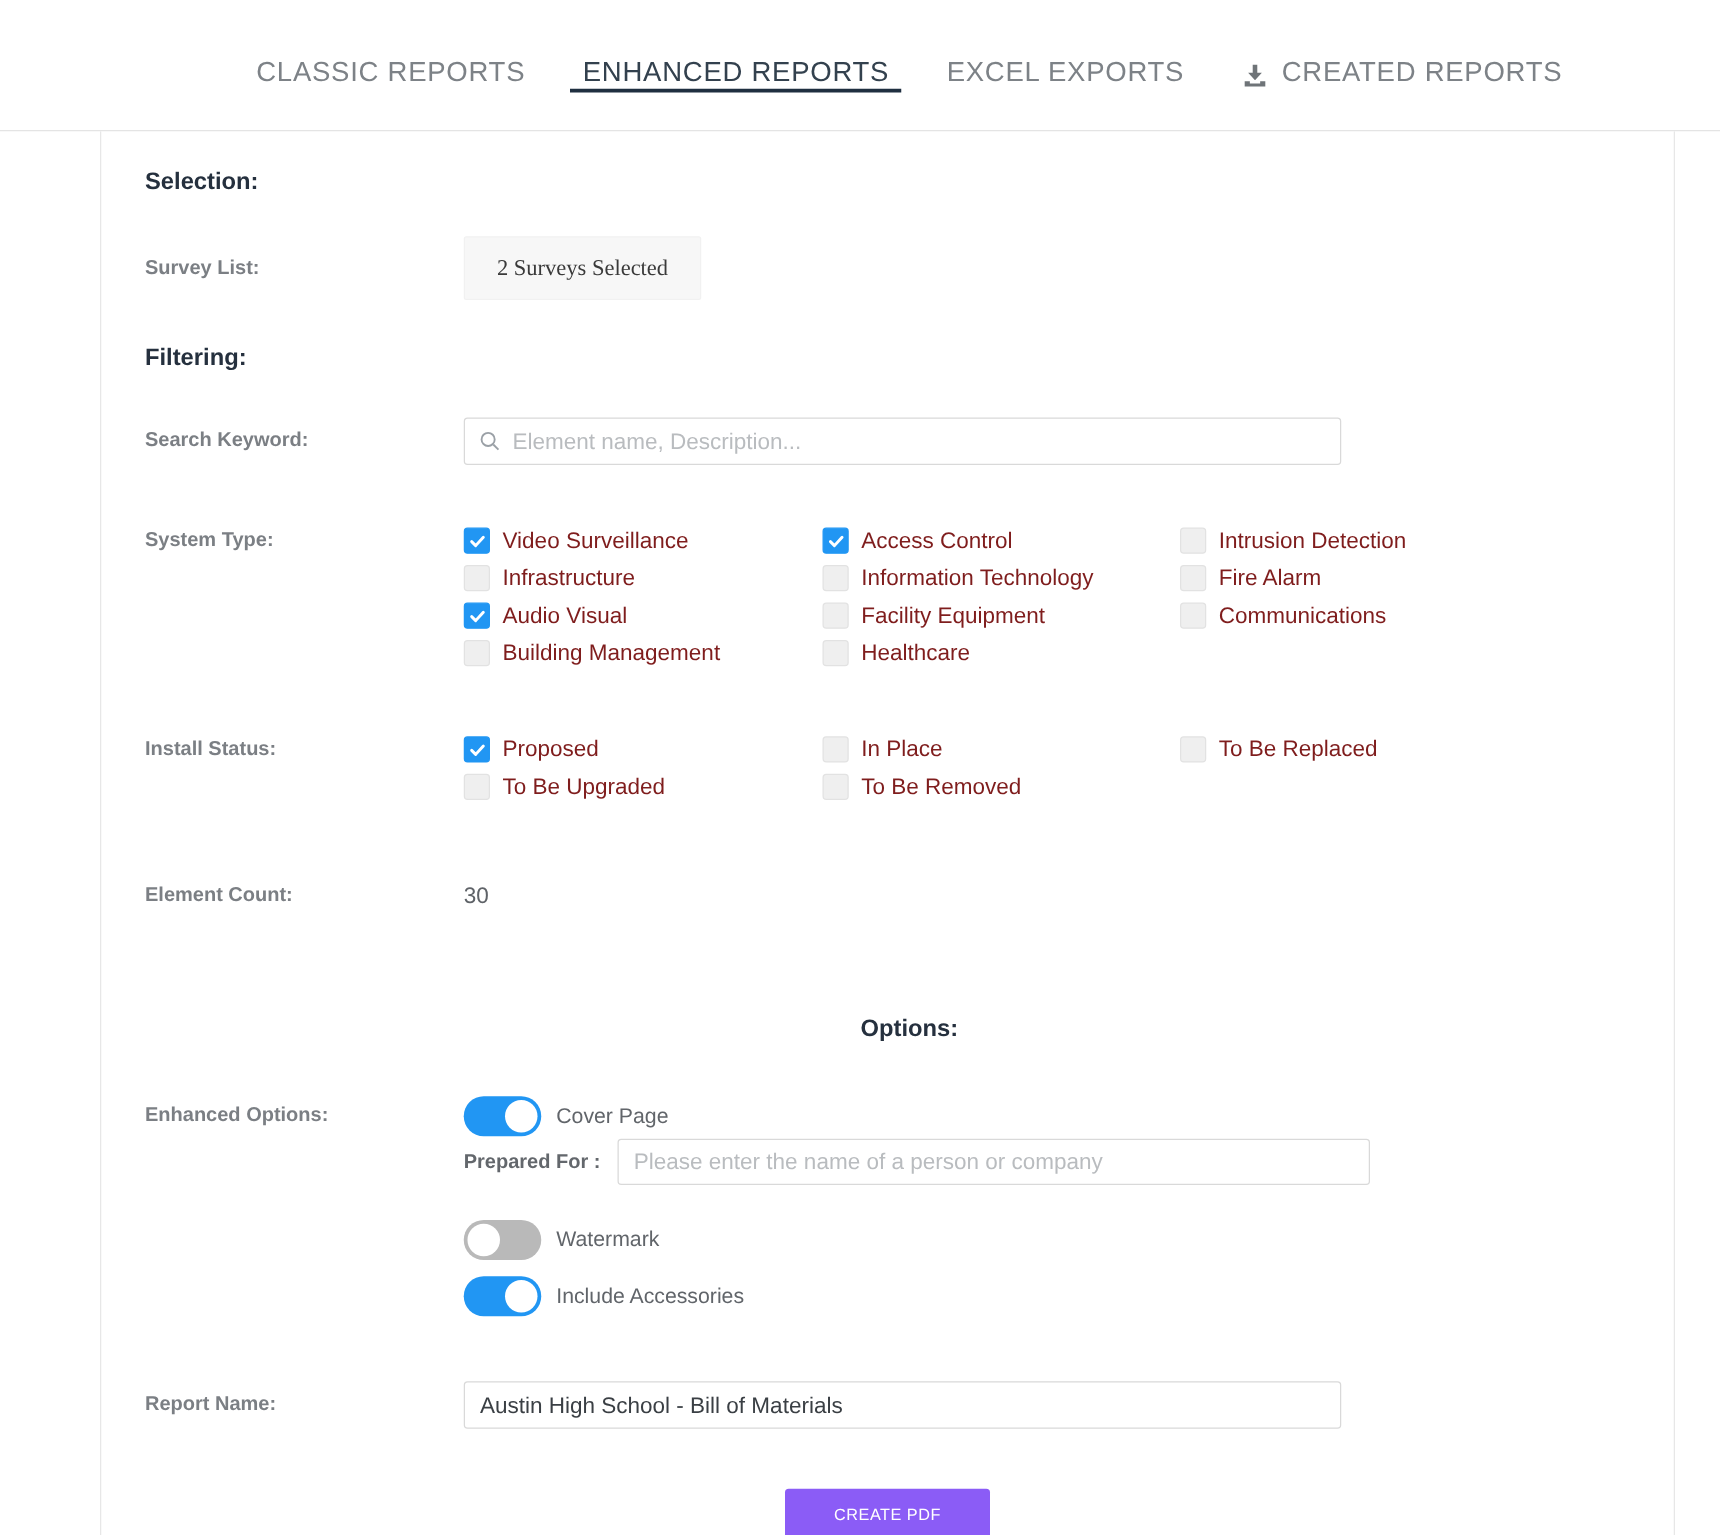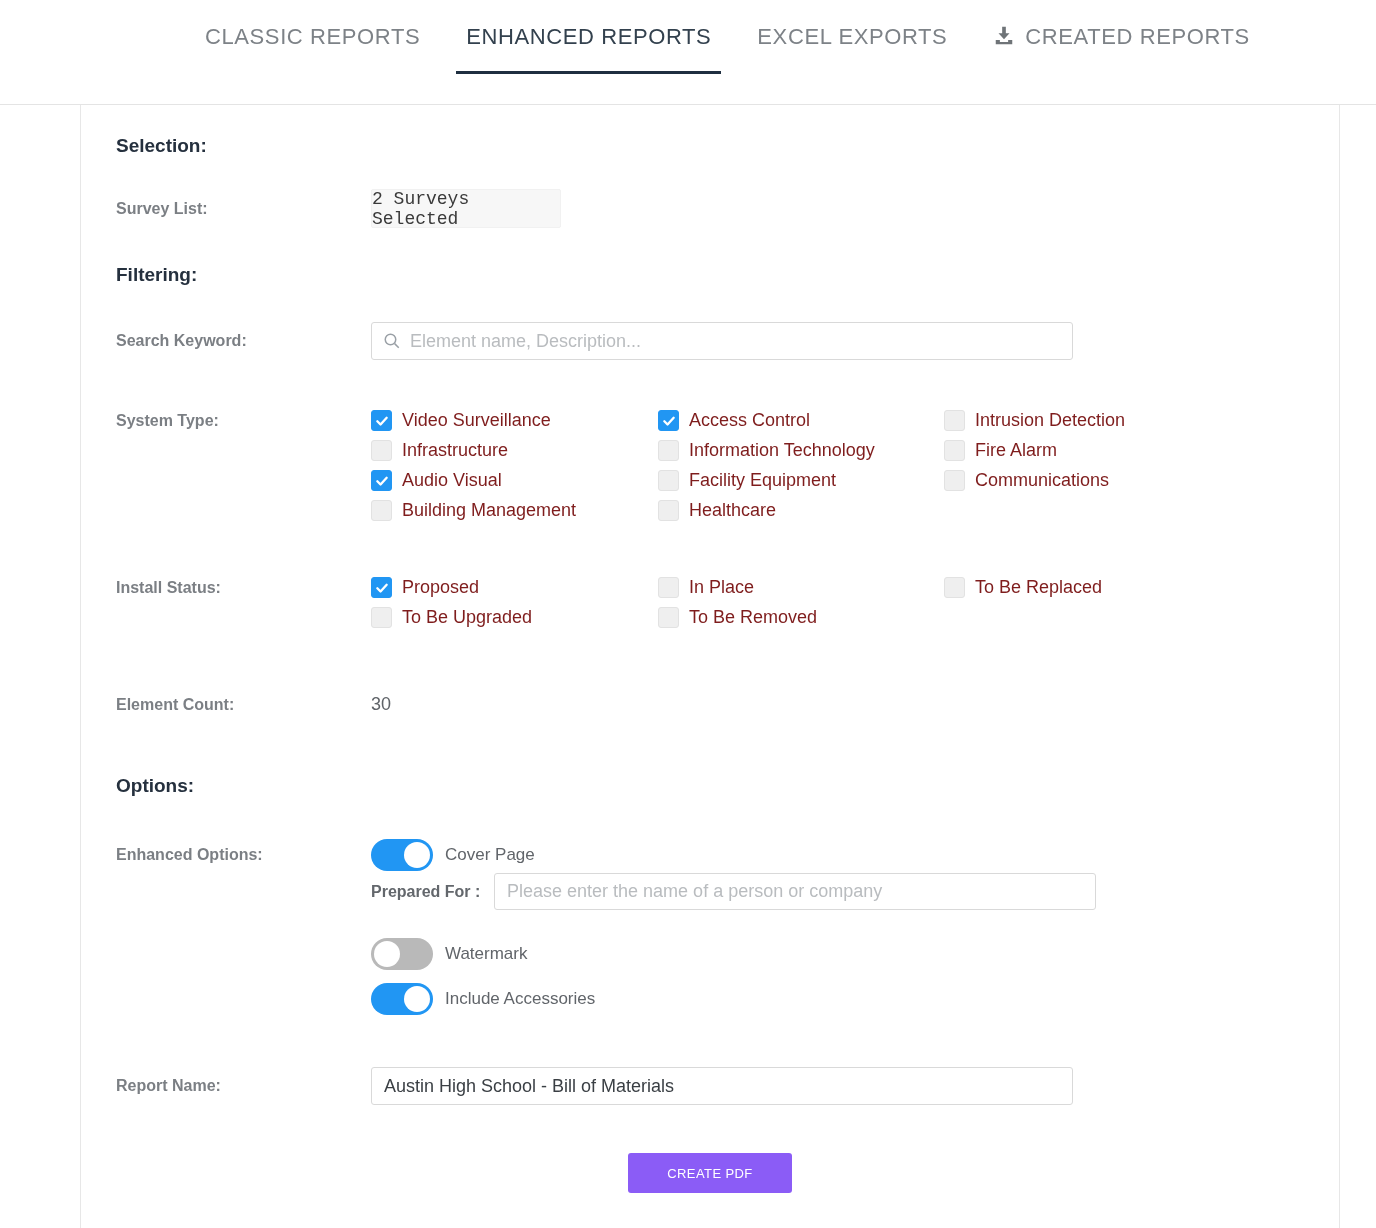--- a/index.html
+++ b/index.html
@@ -2,50 +2,50 @@
 <html><head>
 <meta charset="utf-8">
 <style>
   * { margin:0; padding:0; box-sizing:border-box; }
   html,body { background:#fff; width:1376px; }
   body { font-family:"Liberation Sans", sans-serif; color:#5f6368; height:1228px; position:relative; }
 
   
   .tab-header { height:105px; border-bottom:1px solid #e4e4e4; background:#fff; position:relative; }
   .tabs { display:flex; gap:26px; padding-left:195px; position:absolute; top:24px; }
-  .tab { display:flex; align-items:flex-start; gap:10px; height:50px; padding:0 10px;
+  .tab { display:flex; align-items:flex-end; gap:10px; height:50px; padding:0 10px;
          font-size:22px; letter-spacing:0.6px; color:#7d8287; cursor:pointer;
          border-bottom:3px solid transparent; white-space:nowrap; }
   .tab.active { color:#33414e; border-bottom-color:#1f2f40; }
   .tab .dl-icon { width:22px; height:22px; fill:#6f7478; }
 
   
   .card { margin-left:80px; width:1260px; border:1px solid #e7e7e7; border-top:none;
           min-height:1113px; padding-bottom:42px; }
 
   .section-heading { font-size:19px; font-weight:bold; color:#25303e; padding-left:35px; }
   .h-selection { padding-top:30px; }
   .h-filtering { margin-top:36px; }
-  .h-options  { margin-top:60px; }
+  .h-options  { margin-top:86px;text-align:center; }
 
   .form-row { display:flex; padding-left:35px; }
   .row-label { width:255px; flex-shrink:0; font-size:16px; font-weight:bold; color:#7b7f84; padding-top:2px; }
   .row-label.center { align-self:center; padding-top:0; }
 
   .r-survey  { margin-top:32px; align-items:center; }
   .r-search  { margin-top:36px; align-items:center; }
   .r-system  { margin-top:50px; }
   .r-install { margin-top:56px; }
   .r-count   { margin-top:66px; align-items:center; }
   .r-enh     { margin-top:42px; }
   .r-report  { margin-top:52px; align-items:flex-start; }
 
-  .survey-btn { background:#f7f7f7; border:1px solid #f1f1f1; border-radius:2px; width:190px; height:39px;
+  .survey-btn { background:#f7f7f7; border:1px solid #f1f1f1; border-radius:2px; width:190px; height:51px;
                 display:flex; align-items:center; justify-content:center;
-                font-family:Liberation Mono, monospace; font-size:18px; color:#3a3a3a; cursor:pointer; }
+                font-family:Liberation Serif, serif; font-size:18px; color:#3a3a3a; cursor:pointer; }
 
   .search-wrap { position:relative; width:702px; }
   .search-wrap svg { position:absolute; left:12px; top:10px; width:18px; height:18px; stroke:#9aa0a6; fill:none; stroke-width:2; }
   input.text-field { width:702px; height:38px; border:1px solid #d9d9d9; border-radius:3px;
                      font-family:"Liberation Sans", sans-serif; font-size:18px; color:#3a3f44; padding:0 12px; outline:none; }
   input.text-field::placeholder { color:#b9bcbf; }
   .search-wrap input { padding-left:38px; }
 
   .cb-grid { display:grid; grid-template-columns:287px 286px auto; row-gap:9px; }
   .cb-item { display:flex; align-items:center; cursor:pointer; }

